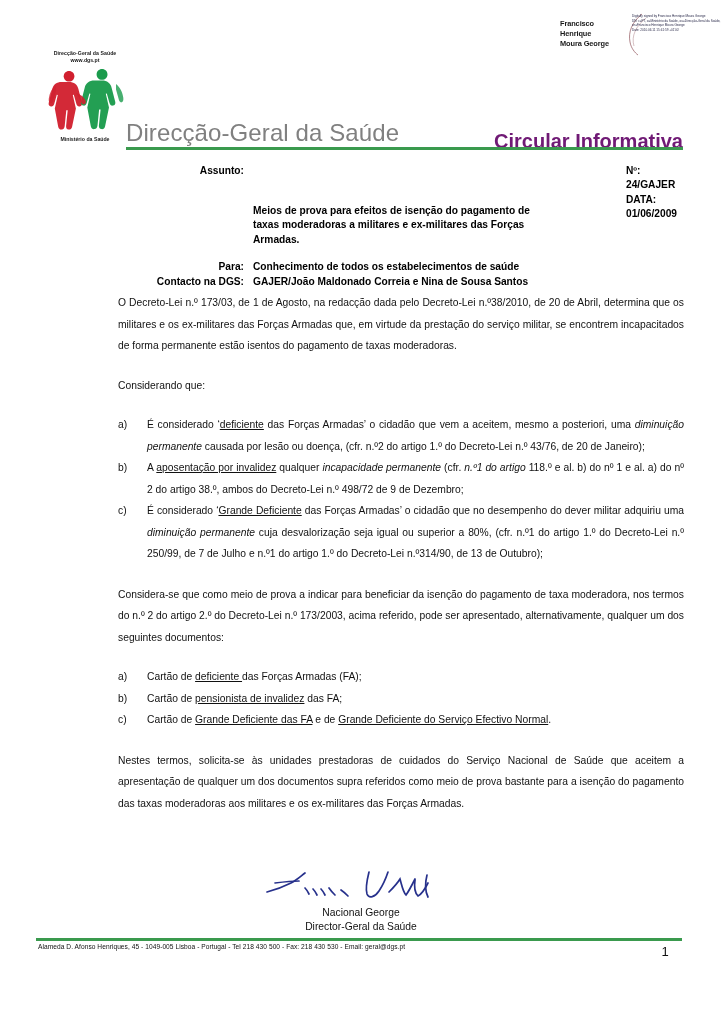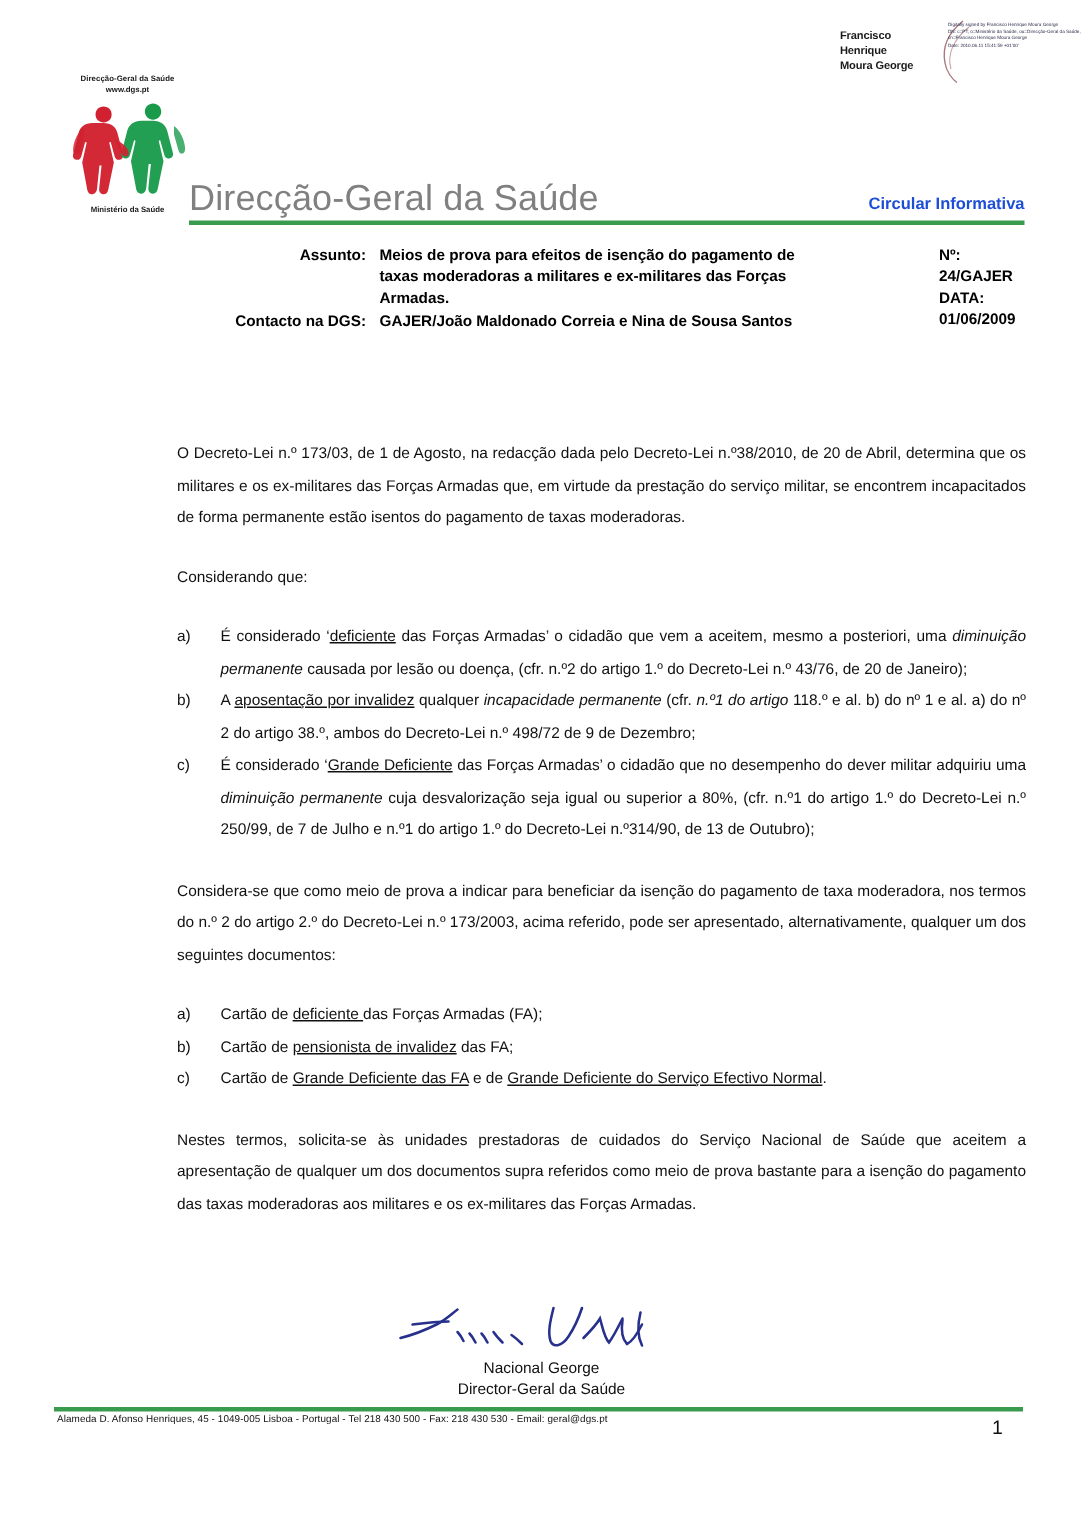--- a/index.html
+++ b/index.html
@@ -100,23 +100,23 @@
     top: 119px;
     font-size: 24px;
     color: #808080;
     letter-spacing: 0.1px;
     white-space: nowrap;
   }
   .masthead-kicker {
     position: absolute;
     right: 39px;
     top: 130px;
-    font-size: 11px;
-    font-weight: bold;
-    color: #1d4ed8;
+    font-size: 20px;
+    font-weight: bold;
+    color: #701a75;
     white-space: nowrap;
   }
   .masthead-rule {
     position: absolute;
     left: 126px;
     top: 147px;
     width: 557px;
     height: 3px;
     background: #3a9a4e;
   }
@@ -141,20 +141,21 @@
     padding-right: 9px;
     flex: 0 0 auto;
     line-height: 14.3px;
   }
   .meta-value {
     flex: 1 1 auto;
     line-height: 14.3px;
   }
   .meta-value-subject {
     max-width: 278px;
+    margin-top: 40px;
   }
   .meta-right {
     position: absolute;
     left: 500px;
     top: 0px;
     line-height: 14.3px;
     font-size: 10.2px;
     font-weight: bold;
   }
   .row-para { margin-top: 13px; }
@@ -299,20 +300,24 @@
 
   <div class="meta">
     <div class="meta-row">
       <div class="meta-label">Assunto:</div>
       <div class="meta-value meta-value-subject">Meios de prova para efeitos de isenção do pagamento de taxas moderadoras a militares e ex-militares das Forças Armadas.</div>
       <div class="meta-right">
         <div>Nº: 24/GAJER</div>
         <div>DATA: 01/06/2009</div>
       </div>
     </div>
+    <div class="meta-row row-para">
+      <div class="meta-label">Para:</div>
+      <div class="meta-value">Conhecimento de todos os estabelecimentos de saúde</div>
+    </div>
     <div class="meta-row row-contacto">
       <div class="meta-label">Contacto na DGS:</div>
       <div class="meta-value">GAJER/João Maldonado Correia e Nina de Sousa Santos</div>
     </div>
   </div>
 
   <div class="body">
 
     <p>O Decreto-Lei n.º 173/03, de 1 de Agosto, na redacção dada pelo Decreto-Lei n.º38/2010, de 20 de Abril, determina que os militares e os ex-militares das Forças Armadas que, em virtude da prestação do serviço militar, se encontrem incapacitados de forma permanente estão isentos do pagamento de taxas moderadoras.</p>
 

